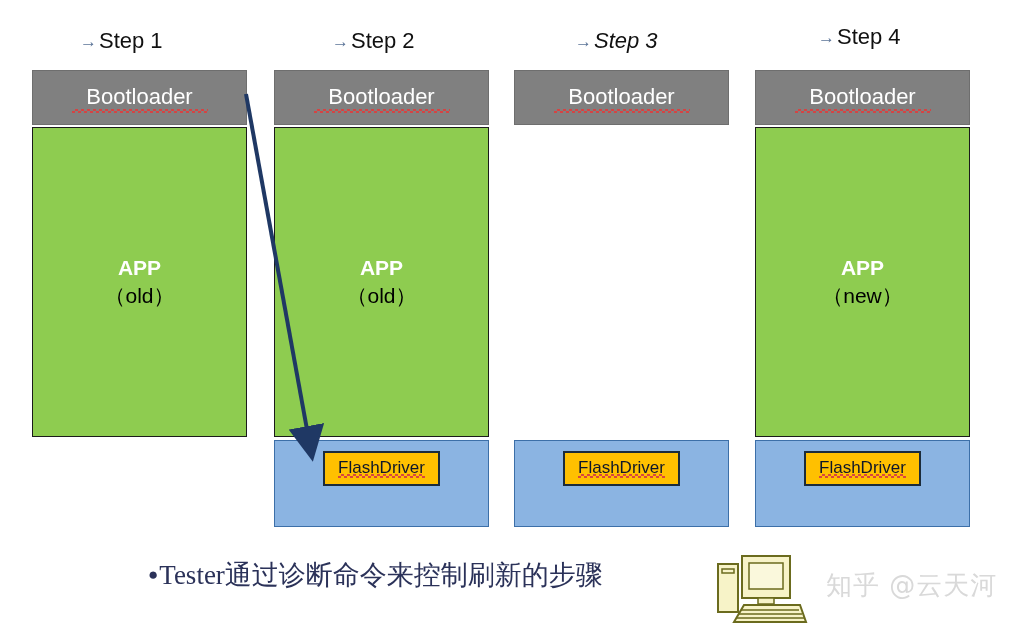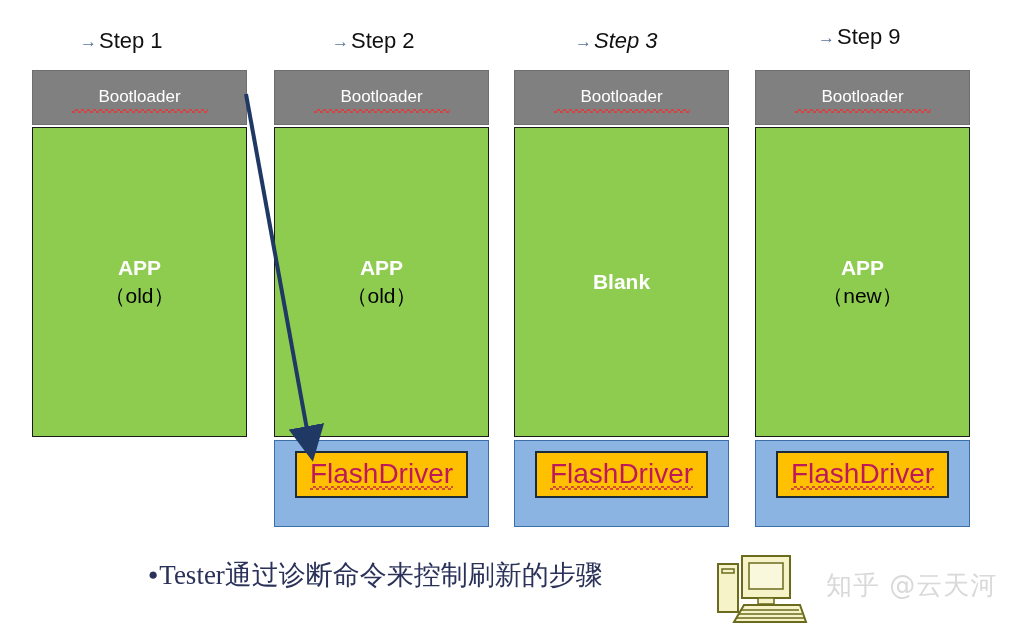--- a/index.html
+++ b/index.html
@@ -51,21 +51,21 @@
     flex-direction:column;
   }
   .band-ram{
     top:370px;height:87px;
     background:#8BB4E2;
     border:1px solid #3c6fa8;
   }
 
   .boot-text{
     color:#ffffff;
-    font-size:17px;
+    font-size:22px;
     letter-spacing:0px;
     position:relative;
     padding-bottom:2px;
   }
   .wavy{
     position:absolute;left:0;right:0;bottom:-1px;height:4px;
     background-image:
       radial-gradient(circle at 1.5px 3px, #d94141 1.2px, transparent 1.4px),
       radial-gradient(circle at 4.5px 1px, #d94141 1.2px, transparent 1.4px);
     background-size:6px 4px;
@@ -100,22 +100,22 @@
     position:relative;top:-2px;
   }
 
   .flash-box{
     background:#FFC000;
     border:2px solid #1b2b3a;
     padding:5px 13px 6px 13px;
     position:relative;
   }
   .flash-text{
-    color:#be185d;
-    font-size:28px;
+    color:#0f172a;
+    font-size:17px;
     position:relative;
     white-space:nowrap;
     padding-bottom:2px;
   }
 
   
   .arrow-svg{position:absolute;left:0;top:0;width:1019px;height:637px;pointer-events:none;}
 
   
   .caption{
@@ -155,21 +155,21 @@
   <div class="step-label" style="left:80px;top:30px;">
     <span class="arrow-bullet">→</span><span>Step 1</span>
   </div>
   <div class="step-label" style="left:332px;top:30px;">
     <span class="arrow-bullet">→</span><span>Step 2</span>
   </div>
   <div class="step-label" style="left:575px;top:30px;font-style:italic;">
     <span class="arrow-bullet">→</span><span>Step 3</span>
   </div>
   <div class="step-label" style="left:818px;top:26px;">
-    <span class="arrow-bullet">→</span><span>Step 9</span>
+    <span class="arrow-bullet">→</span><span>Step 4</span>
   </div>
 
   <div class="col" style="left:32px;">
     <div class="band band-boot">
       <span class="boot-text">Bootloader</span>
       <span class="wavy" style="left:50%;transform:translateX(-50%);width:136px;top:38px;bottom:auto;"></span>
     </div>
     <div class="band band-app">
       <div class="app-text">APP</div>
       <div class="app-sub">（old）</div>
@@ -190,24 +190,20 @@
         <span class="flash-text">FlashDriver</span>
         <span class="wavy" style="left:13px;right:13px;bottom:6px;"></span>
       </span>
     </div>
   </div>
 
   <div class="col" style="left:514px;">
     <div class="band band-boot">
       <span class="boot-text">Bootloader</span>
       <span class="wavy" style="left:50%;transform:translateX(-50%);width:136px;top:38px;bottom:auto;"></span>
-    </div>
-    <div class="band band-app">
-      <div class="app-text">Blank</div>
-      <div class="app-sub"></div>
     </div>
     <div class="band band-ram" style="align-items:flex-start;padding-top:10px;">
       <span class="flash-box">
         <span class="flash-text">FlashDriver</span>
         <span class="wavy" style="left:13px;right:13px;bottom:6px;"></span>
       </span>
     </div>
   </div>
 
   <div class="col" style="left:755px;">

